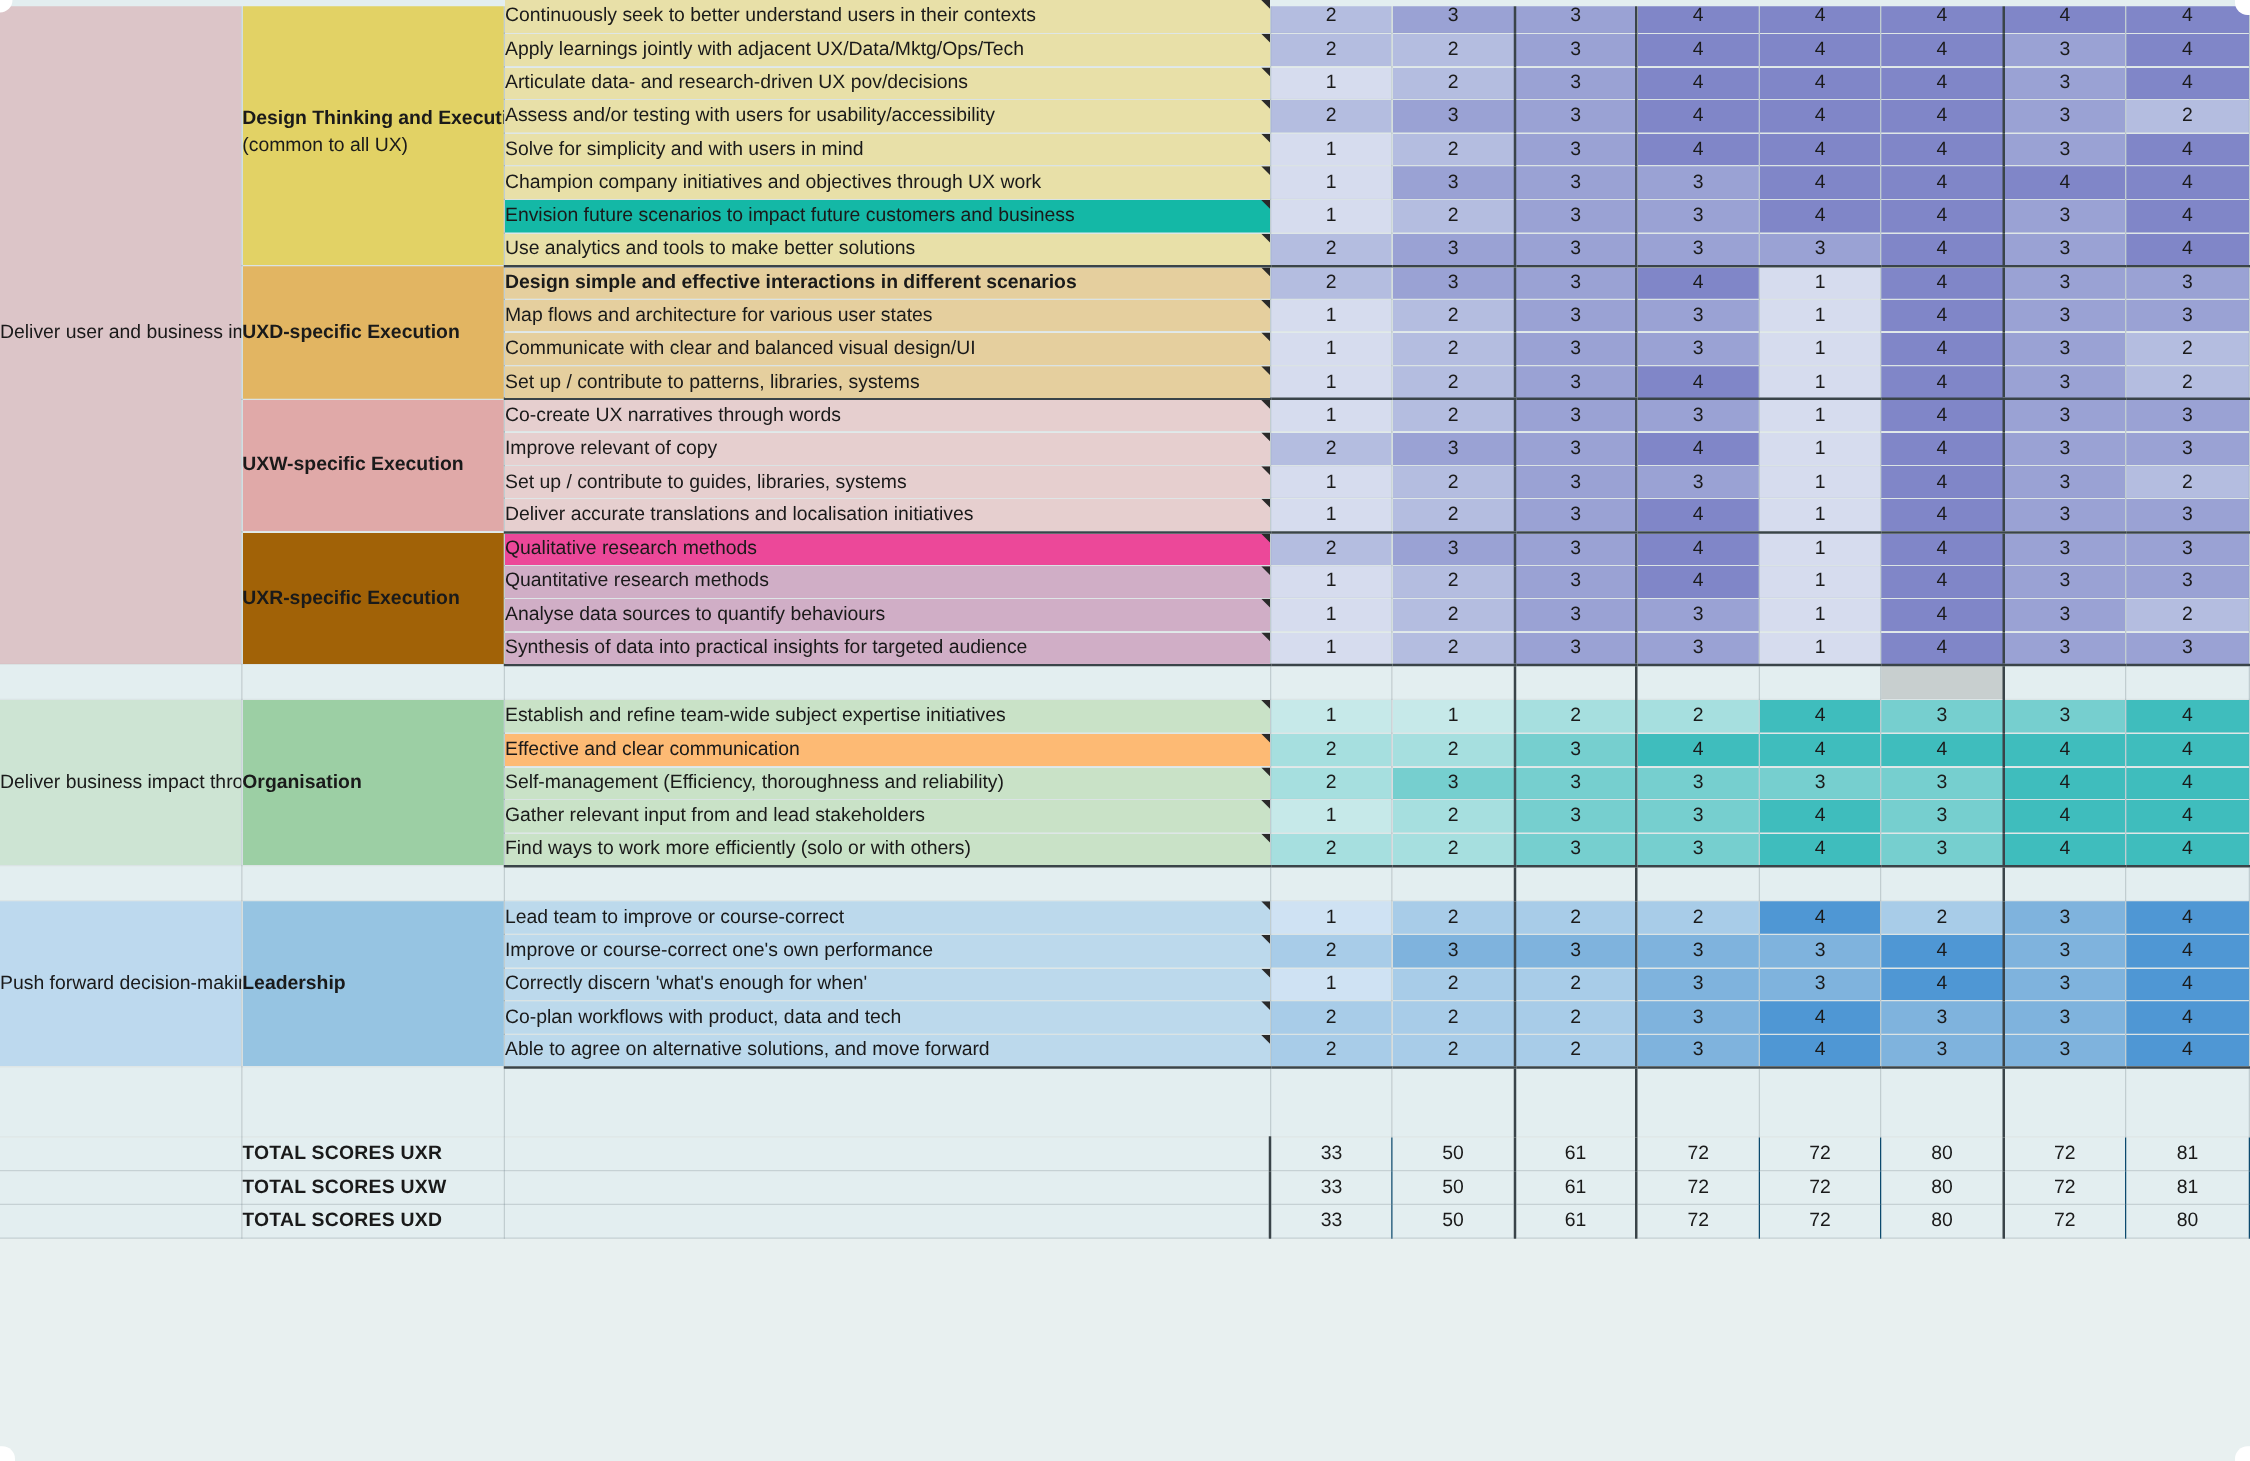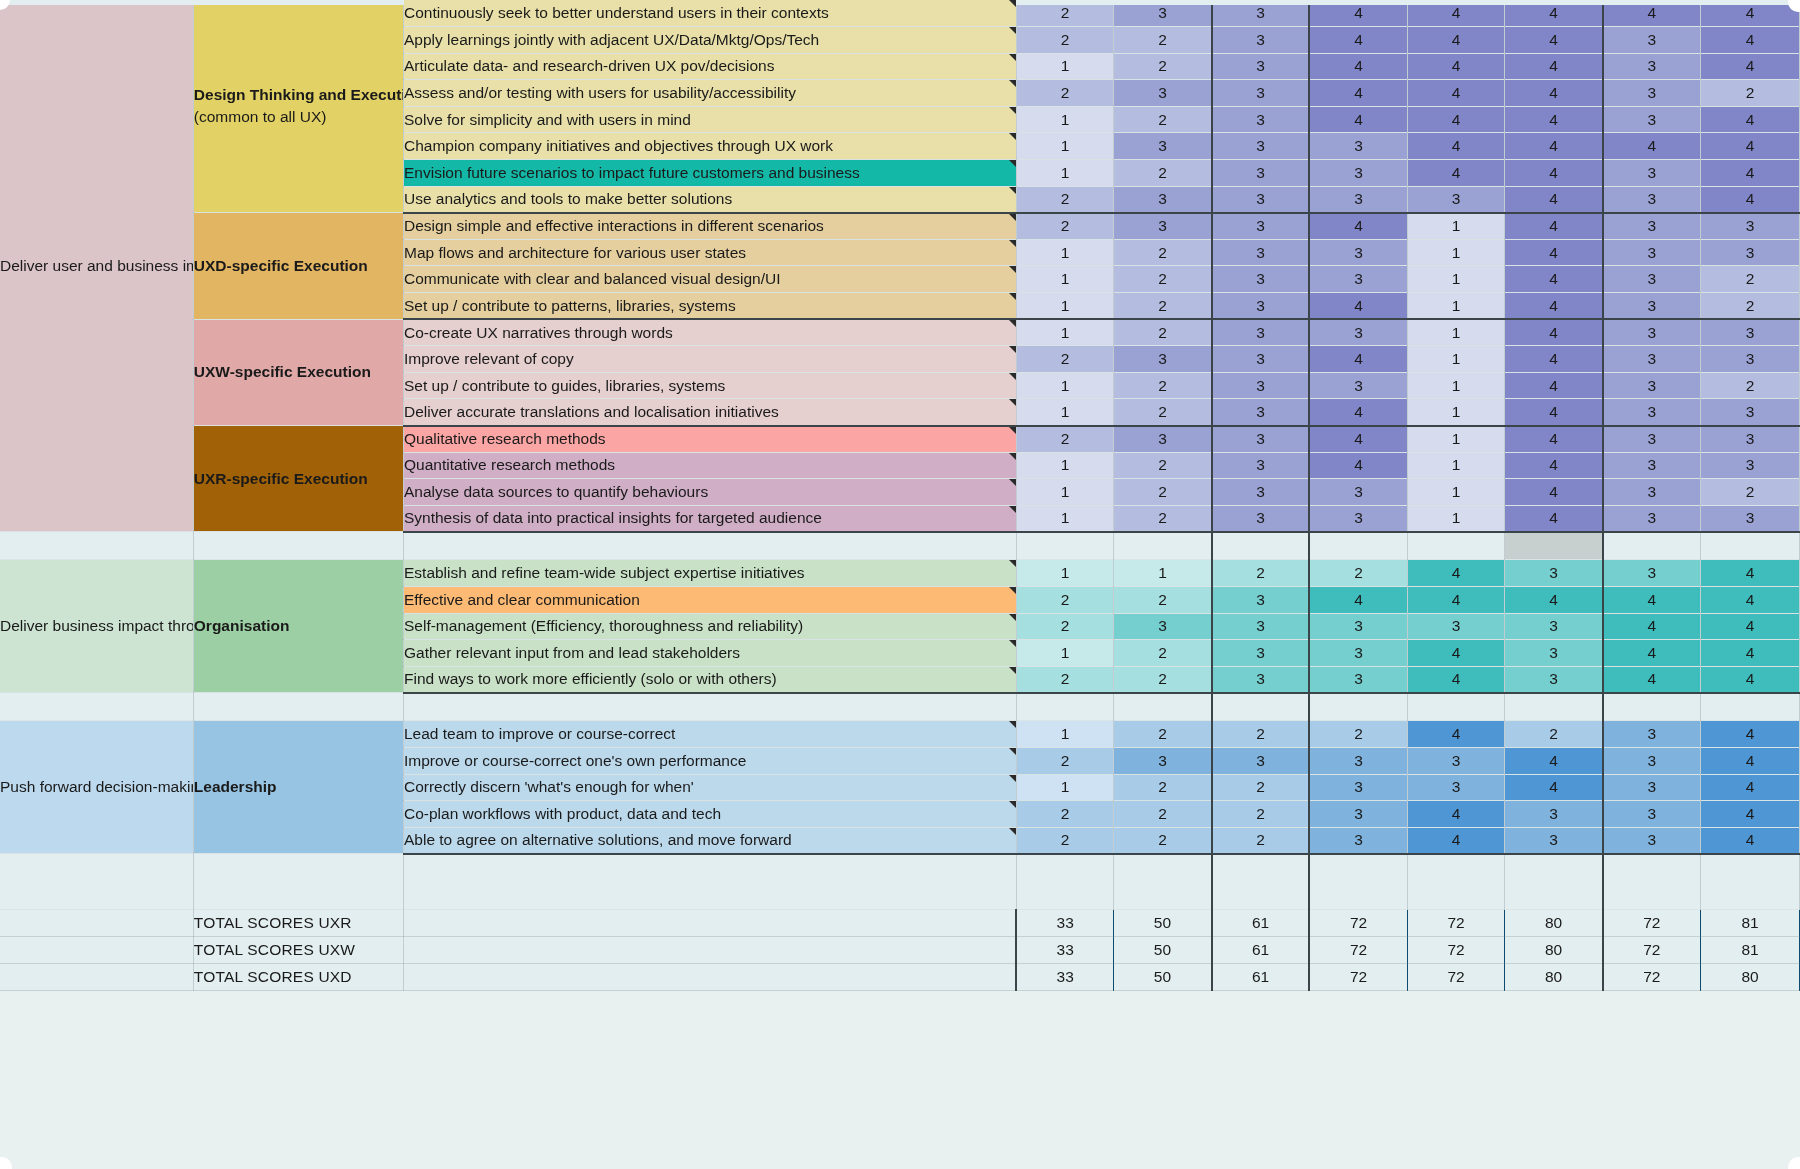--- a/index.html
+++ b/index.html
@@ -66,21 +66,21 @@
     width: 0; height: 0;
     border-top: 7px solid #2a2a2a;
     border-left: 7px solid transparent;
   }
 
   
   tr.spacer td { background: #e3eef0; border-bottom: 1px solid rgba(120,140,150,0.10); }
 
   
   td.totallabel {
-    font-weight: normal;
+    font-weight: bold;
     padding-left: 10px;
     letter-spacing: 0.2px;
     font-size: 15.5px;
   }
   tr.total td { background: #e3eef0; border-bottom: 1px solid rgba(120,140,150,0.30); }
   tr.total td.score { border-right: 1px solid #0c4a6e; }
   tr.total td.thickleft { border-left: 2px solid #3a4449; }
 
   
   #corner-tl {
@@ -213,21 +213,21 @@
           <td class="score" style="background: rgb(154, 162, 212);">3</td>
           <td class="score thickleft" style="background: rgb(154, 162, 212);">3</td>
           <td class="score thickleft" style="background: rgb(154, 162, 212);">3</td>
           <td class="score" style="background: rgb(154, 162, 212);">3</td>
           <td class="score" style="background: rgb(128, 134, 200);">4</td>
           <td class="score thickleft" style="background: rgb(154, 162, 212);">3</td>
           <td class="score" style="background: rgb(128, 134, 200);">4</td>
         </tr>
         <tr>
           <td class="group" rowspan="4" style="background: rgb(226, 181, 98);"><span>UXD-specific Execution</span></td>
-          <td class="behav" style="background: rgb(229, 207, 158); height: 26.6px;"><span>Design simple and effective interactions in different scenarios</span><span class="cmt"></span></td>
+          <td class="behav" style="background: rgb(229, 207, 158); height: 26.6px; font-weight: bold;"><span>Design simple and effective interactions in different scenarios</span><span class="cmt"></span></td>
           <td class="score" style="background: rgb(180, 189, 224);">2</td>
           <td class="score" style="background: rgb(154, 162, 212);">3</td>
           <td class="score thickleft" style="background: rgb(154, 162, 212);">3</td>
           <td class="score thickleft" style="background: rgb(128, 134, 200);">4</td>
           <td class="score" style="background: rgb(214, 220, 238);">1</td>
           <td class="score" style="background: rgb(128, 134, 200);">4</td>
           <td class="score thickleft" style="background: rgb(154, 162, 212);">3</td>
           <td class="score" style="background: rgb(154, 162, 212);">3</td>
         </tr>
         <tr>
@@ -303,21 +303,21 @@
           <td class="score" style="background: rgb(180, 189, 224);">2</td>
           <td class="score thickleft" style="background: rgb(154, 162, 212);">3</td>
           <td class="score thickleft" style="background: rgb(128, 134, 200);">4</td>
           <td class="score" style="background: rgb(214, 220, 238);">1</td>
           <td class="score" style="background: rgb(128, 134, 200);">4</td>
           <td class="score thickleft" style="background: rgb(154, 162, 212);">3</td>
           <td class="score" style="background: rgb(154, 162, 212);">3</td>
         </tr>
         <tr>
           <td class="group" rowspan="4" style="background: #a16207;"><span>UXR-specific Execution</span></td>
-          <td class="behav" style="background: #fca5a5; height: 26.6px;"><span>Qualitative research methods</span><span class="cmt"></span></td>
+          <td class="behav" style="background: #ec4899; height: 26.6px;"><span>Qualitative research methods</span><span class="cmt"></span></td>
           <td class="score" style="background: rgb(180, 189, 224);">2</td>
           <td class="score" style="background: rgb(154, 162, 212);">3</td>
           <td class="score thickleft" style="background: rgb(154, 162, 212);">3</td>
           <td class="score thickleft" style="background: rgb(128, 134, 200);">4</td>
           <td class="score" style="background: rgb(214, 220, 238);">1</td>
           <td class="score" style="background: rgb(128, 134, 200);">4</td>
           <td class="score thickleft" style="background: rgb(154, 162, 212);">3</td>
           <td class="score" style="background: rgb(154, 162, 212);">3</td>
         </tr>
         <tr>

